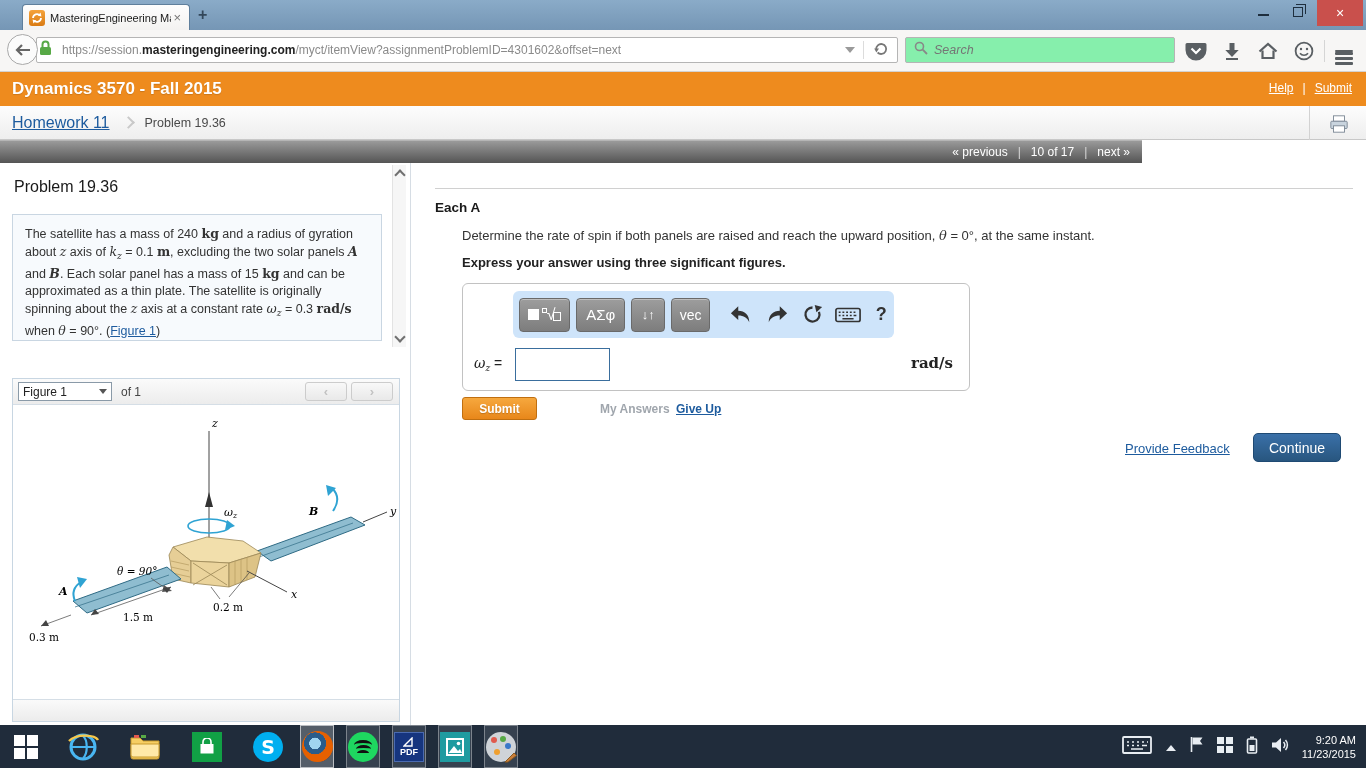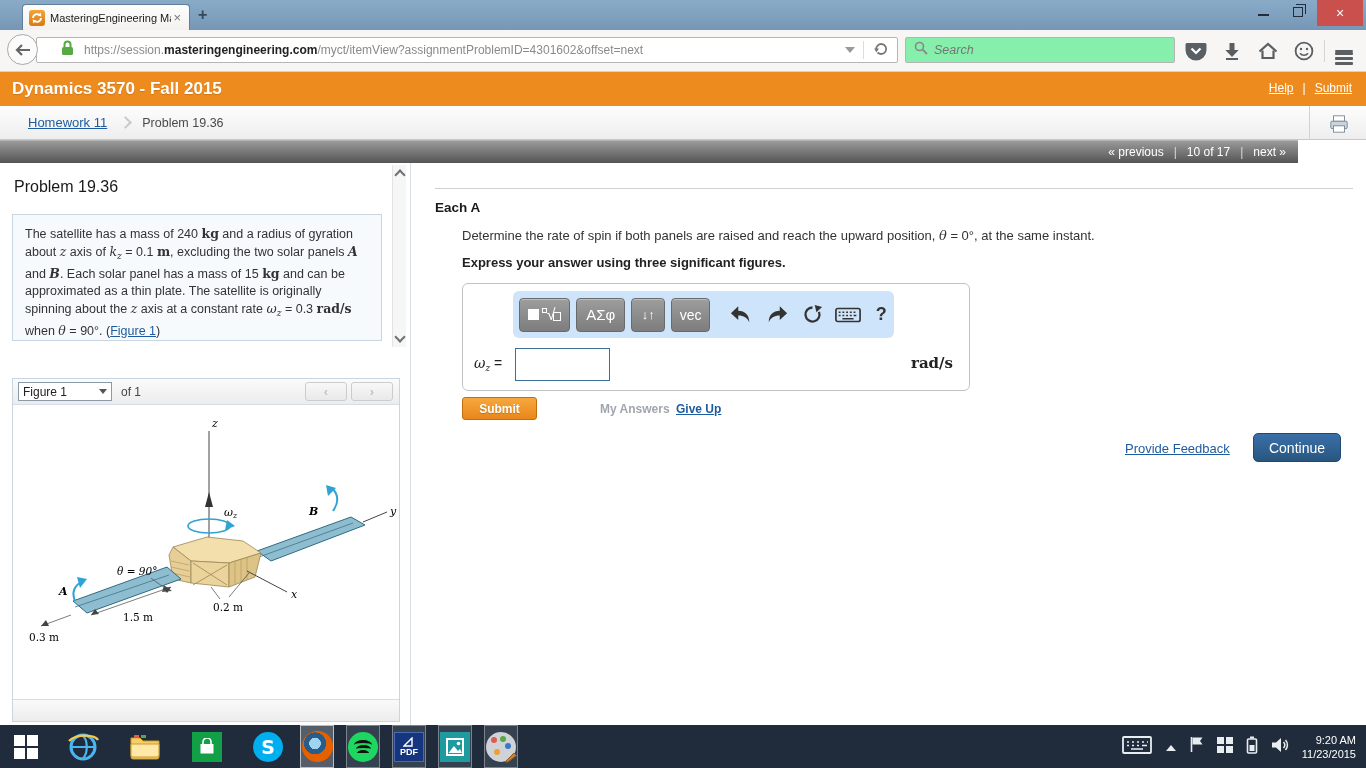--- a/index.html
+++ b/index.html
@@ -14,44 +14,44 @@
   .tab-close { color:#777; font-size:13px; line-height:13px; cursor:default; padding:0 2px; }
   .favicon { width:16px; height:16px; border-radius:3px; background:linear-gradient(#f5a33b,#d97a12); display:flex; align-items:center; justify-content:center; flex:0 0 16px; }
   .newtab { left:198px; top:6px; font-size:16px; font-weight:bold; color:#33475a; }
   .win-min { left:1258px; top:14px; width:11px; height:2px; background:#1e2e3e; }
   .win-restore { left:1293px; top:7px; width:10px; height:10px; border:1.5px solid #1e2e3e; background:transparent; }
   .win-restore:before { content:""; position:absolute; left:2px; top:-4px; width:9px; height:9px; border:1.5px solid #1e2e3e; border-bottom:none; border-left:none; }
   .win-close { left:1317px; top:0; width:46px; height:26px; background:#c9504c; color:#fff; font-size:14px; display:flex; align-items:center; justify-content:center; }
 
   .navbar { left:0; top:30px; width:1366px; height:42px; background:#f7f6f5; border-bottom:1px solid #d4d2d0; }
   .backbtn { left:7px; top:34px; width:31px; height:31px; border-radius:50%; background:#fbfbfb; border:1px solid #a9a9a9; display:flex; align-items:center; justify-content:center; z-index:3; }
-  .urlbar { left:36px; top:37px; width:862px; height:26px; background:#fff; border:1px solid #b5b5b5; border-radius:2px; display:flex; align-items:center; padding-left:22px; }
+  .urlbar { left:36px; top:37px; width:862px; height:26px; background:#fff; border:1px solid #b5b5b5; border-radius:2px; display:flex; align-items:center; }
   .url-text { font-size:12px; color:#8a8a8a; white-space:nowrap; overflow:hidden; flex:1; margin-left:8px; }
   .url-text b { color:#222; font-weight:600; }
   .url-drop { width:0; height:0; border-left:5px solid transparent; border-right:5px solid transparent; border-top:6px solid #9a9a9a; margin:0 8px; }
   .url-sep { width:1px; height:18px; background:#dcdcdc; }
   .searchbar { left:905px; top:37px; width:270px; height:26px; background:#86efac; border:1px solid #b5b5b5; border-radius:2px; display:flex; align-items:center; padding:0 8px; }
   .searchbar input { border:none; outline:none; font-style:italic; font-size:12.5px; color:#555; width:100%; margin-left:6px; font-family:"Liberation Sans",sans-serif; background:transparent; }
   .nav-icon { top:40px; width:24px; height:22px; display:flex; align-items:center; justify-content:center; }
   .toolbar-sep { left:1324px; top:40px; width:1px; height:22px; background:#d5d5d5; }
   .hamburger span { display:block; width:18px; height:2.5px; background:#5a5f63; margin:2.5px 0; border-radius:1px; }
 
   
   .course-header { left:0; top:72px; width:1366px; height:34px; background:#ee8b1e; display:flex; align-items:center; }
   .course-title { color:#fff; font-size:17px; font-weight:bold; margin-left:12px; text-shadow:0 1px 1px rgba(0,0,0,.15); }
   .header-links { position:absolute; right:14px; top:9px; font-size:12px; color:#fff; display:flex; gap:9px; align-items:center; }
   .header-links a { color:#fff; text-decoration:underline; }
 
   .breadcrumb-bar { left:0; top:106px; width:1366px; height:34px; background:linear-gradient(#fdfdfd,#eeeeee); border-bottom:1px solid #c8c8c8; display:flex; align-items:center; }
-  .crumb-link { font-size:13px; color:#1d5b9e; text-decoration:underline; margin-left:28px; }
+  .crumb-link { font-size:16px; color:#1d5b9e; text-decoration:underline; margin-left:12px; }
   .crumb-chev { width:9px; height:9px; border-top:2px solid #c9c9c9; border-right:2px solid #c9c9c9; transform:rotate(45deg); margin:0 12px 0 14px; }
   .crumb-current { font-size:12.5px; color:#4a4a4a; }
   .bc-sep { position:absolute; right:56px; top:0; width:1px; height:34px; background:#d2d2d2; }
 
-  .pager-bar { left:0; top:140px; width:1298px; height:23px; background:linear-gradient(#9a9a9a,#545454); border-top:1px solid #b5b5b5; display:flex; align-items:center; justify-content:flex-end; gap:10px; padding-right:12px; color:#fff; font-size:12px; }
+  .pager-bar { left:0; top:140px; width:1142px; height:23px; background:linear-gradient(#9a9a9a,#545454); border-top:1px solid #b5b5b5; display:flex; align-items:center; justify-content:flex-end; gap:10px; padding-right:12px; color:#fff; font-size:12px; }
   .pager-bar .sep { color:#d9d9d9; }
   .pager-bar a { color:#fff; text-decoration:none; }
 
   
   .left-panel { left:0; top:163px; width:410px; height:562px; background:#fff; }
   .v-divider { left:410px; top:163px; width:1px; height:562px; background:#d6dde4; }
   .prob-title { left:14px; top:178px; font-size:16px; color:#1a1a1a; }
   .prob-box { left:12px; top:214px; width:370px; height:127px; background:#f7fafd; border:1px solid #c9d6e2; padding:10px 12px; font-size:12.5px; line-height:17px; color:#333; }
   .math { font-family:"DejaVu Serif", serif; font-style:italic; }
   .mrm { font-family:"DejaVu Serif", serif; font-weight:bold; }

